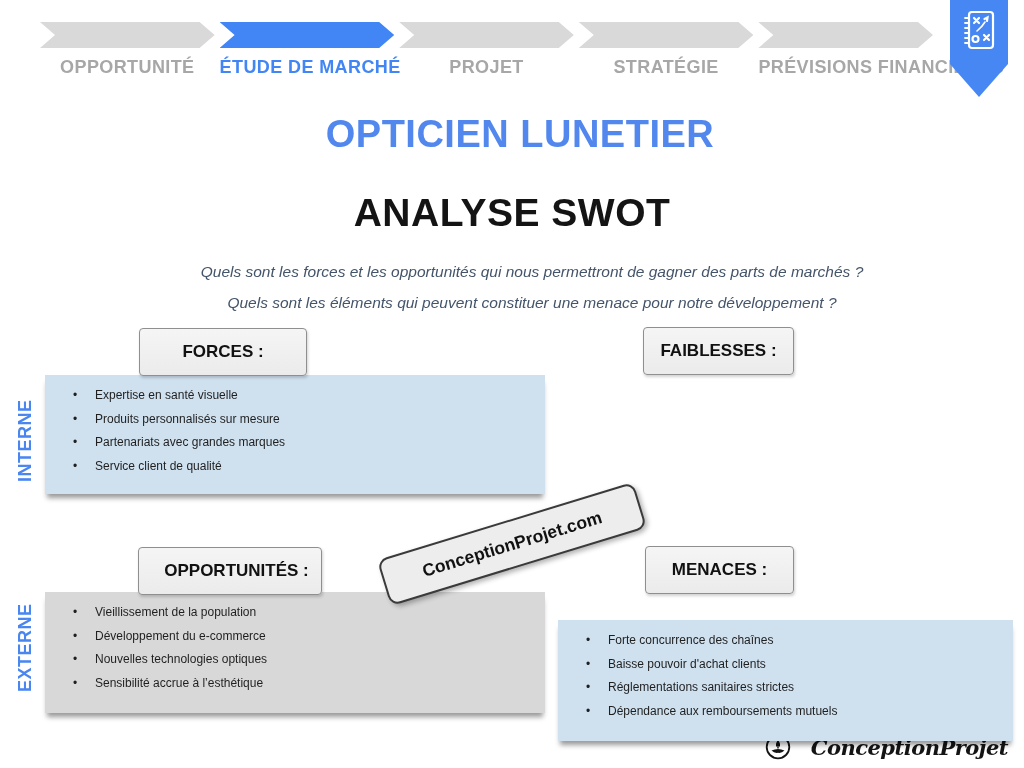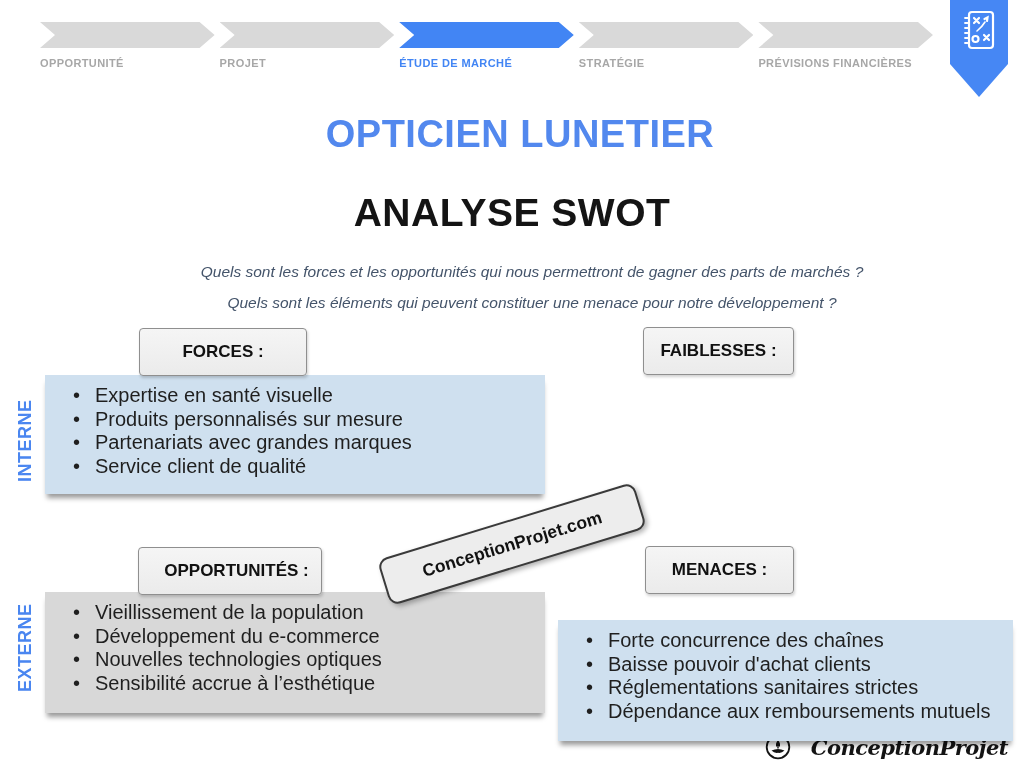--- a/index.html
+++ b/index.html
@@ -9,22 +9,22 @@
   }
   
   .nav{position:absolute;left:40px;top:22px;width:893px;display:flex;gap:5px;}
   .step{flex:1;min-width:0;}
   .chev{
     height:26px;background:#d9d9d9;
     clip-path:polygon(0 0,calc(100% - 15px) 0,100% 50%,calc(100% - 15px) 100%,0 100%,15px 50%);
   }
   .step.active .chev{background:#4285f4;}
   .step-label{
-    margin-top:9px;color:#a7a7a7;font-weight:bold;
-    font-size:11px;letter-spacing:.4px;white-space:nowrap;
+    margin-top:9px;text-align:center;color:#a7a7a7;font-weight:bold;
+    font-size:18px;letter-spacing:.4px;white-space:nowrap;
   }
   .step.active .step-label{color:#4285f4;}
   
   .bookmark{
     position:absolute;left:950px;top:0;width:58px;height:88px;background:#4687f4;
     clip-path:polygon(0 0,100% 0,100% 66%,50% 100%,0 66%);
     display:flex;justify-content:center;padding-top:9px;
   }
   
   .page-title{
@@ -55,21 +55,21 @@
     position:absolute;z-index:1;box-shadow:0 6px 5px -2px rgba(0,0,0,.40);
   }
   .panel.blue{background:#cfe0ef;}
   .panel.gray{background:#d8d8d8;}
   .panel.forces{left:45px;top:375px;width:500px;height:119px;}
   .panel.faiblesses{left:558px;top:375px;width:455px;height:119px;}
   .panel.opportunites{left:45px;top:592px;width:500px;height:121px;}
   .panel.menaces{left:558px;top:620px;width:455px;height:121px;}
   .panel ul{list-style:none;margin:0;padding:9px 6px 0 0;}
   .panel li{
-    position:relative;padding-left:50px;font-size:20px;line-height:23.6px;color:#1f1f1f;
+    position:relative;padding-left:50px;font-size:12px;line-height:23.6px;color:#1f1f1f;
   }
   .panel li::before{content:"•";position:absolute;left:28px;color:#1f1f1f;}
   
   .side-label{
     position:absolute;width:80px;height:24px;text-align:center;
     transform:rotate(-90deg);color:#4a86f0;font-weight:bold;font-size:18px;letter-spacing:.5px;
   }
   .side-label.interne{left:-13px;top:430px;}
   .side-label.externe{left:-13px;top:640px;}
   
@@ -91,27 +91,27 @@
 </head>
 <body>
 
 <div class="stage">
 
   <div class="nav">
     <div class="step">
       <div class="chev"></div>
       <div class="step-label">OPPORTUNITÉ</div>
     </div>
+    <div class="step active">
+      <div class="chev"></div>
+      <div class="step-label">ÉTUDE DE MARCHÉ</div>
+    </div>
     <div class="step">
       <div class="chev"></div>
       <div class="step-label">PROJET</div>
-    </div>
-    <div class="step active">
-      <div class="chev"></div>
-      <div class="step-label">ÉTUDE DE MARCHÉ</div>
     </div>
     <div class="step">
       <div class="chev"></div>
       <div class="step-label">STRATÉGIE</div>
     </div>
     <div class="step">
       <div class="chev"></div>
       <div class="step-label">PRÉVISIONS FINANCIÈRES</div>
     </div>
   </div>

